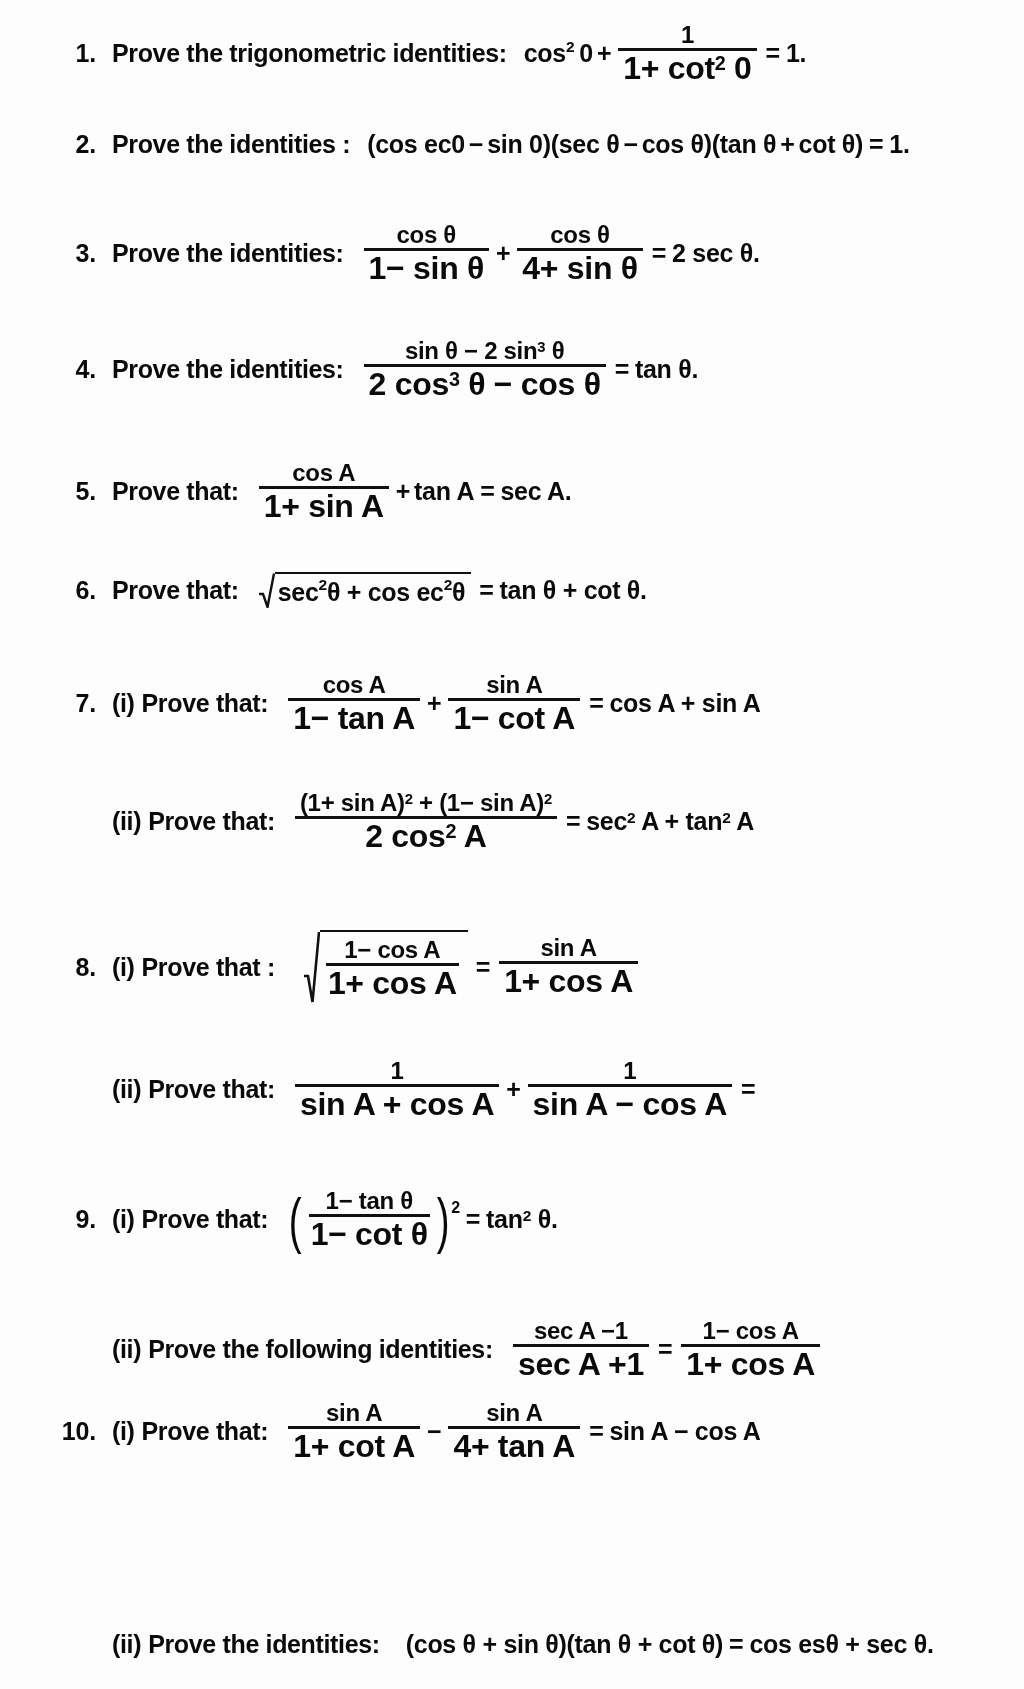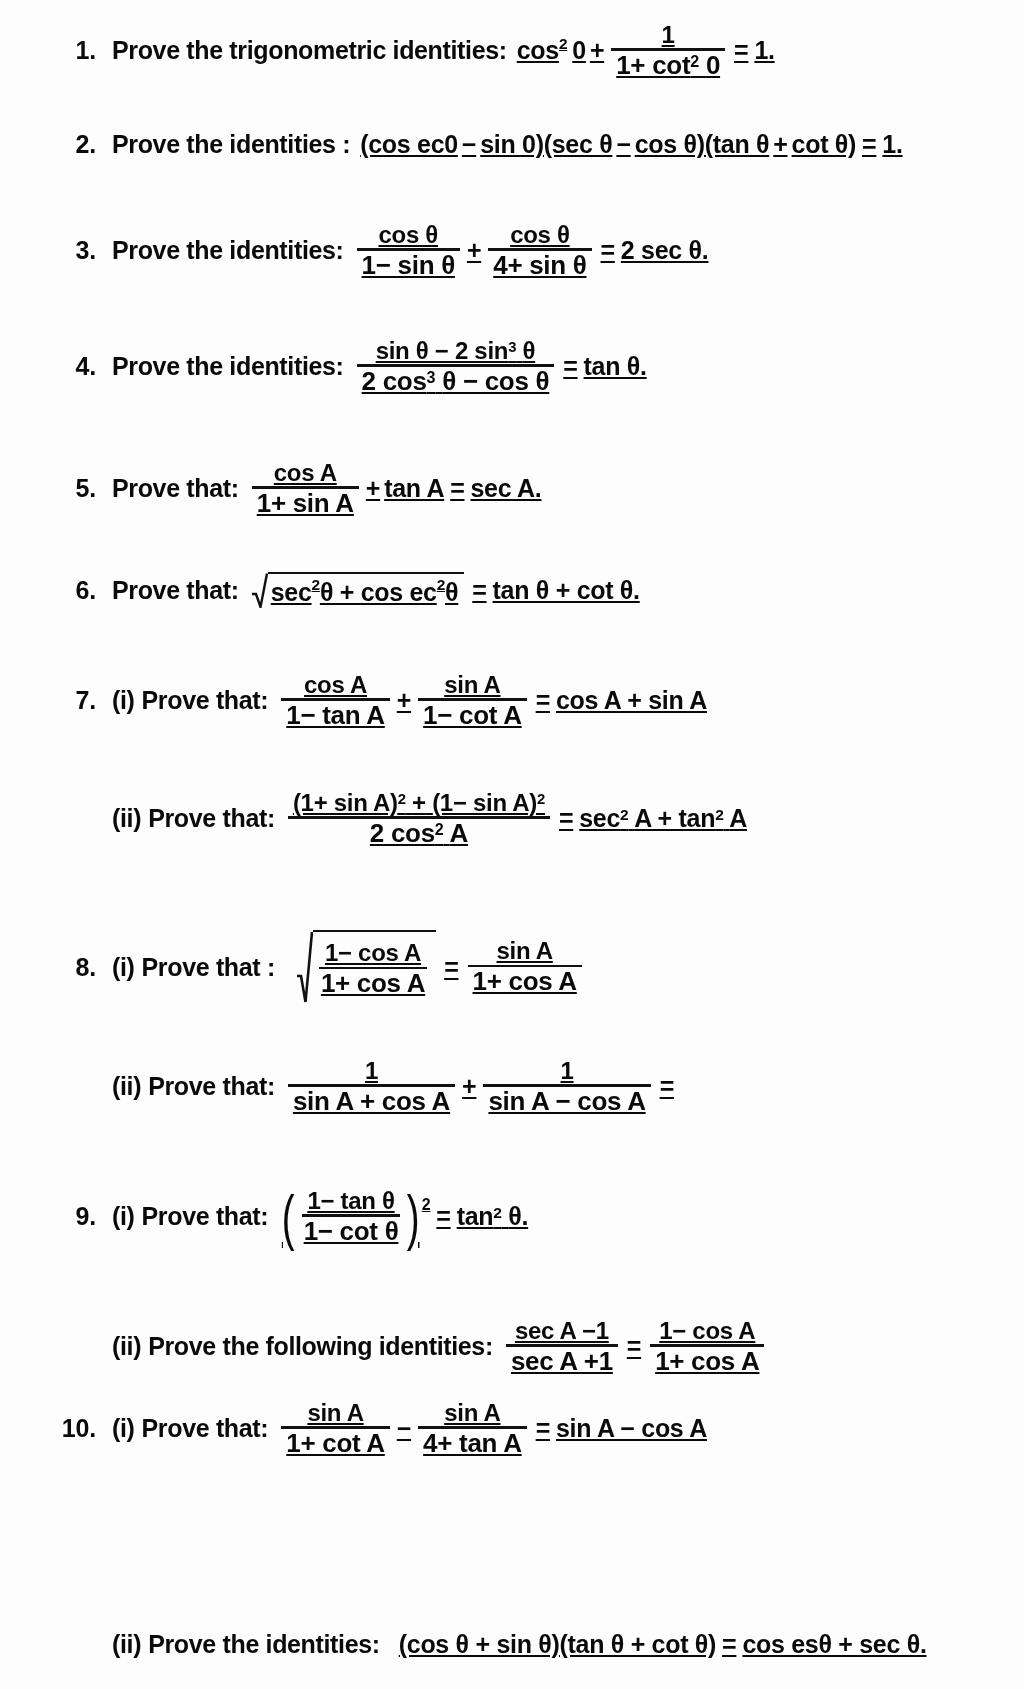--- a/index.html
+++ b/index.html
@@ -40,29 +40,28 @@
   .body{
     flex:1 1 auto;
     display:flex;
     align-items:center;
     flex-wrap:nowrap;
     font-weight:bold;
     font-size:25px;
     letter-spacing:-0.35px;
     white-space:nowrap;
   }
-  .lead{ margin-right:10px; }
+  .lead{ margin-right:17px; }
   .sublabel{ margin-right:7px; }
   .expr{
     display:inline-flex;
     align-items:center;
     font-size:25px;
     font-weight:bold;
     letter-spacing:-0.3px;
-    text-decoration:underline;
   }
   .expr .tok{ display:inline-block; }
   .op{ margin:0 4px; }
   .opeq{ margin:0 6px; }
   
   .frac{
     display:inline-flex;
     flex-direction:column;
     align-items:center;
     vertical-align:middle;
@@ -74,21 +73,21 @@
     font-size:24px;
   }
   .frac .bar{
     display:block;
     width:100%;
     height:2.6px;
     background:#111;
   }
   .frac .bot{
     padding:1px 5px 0 5px;
-    font-size:26px;
+    font-size:32px;
   }
   .frac.tight .top,.frac.tight .bot{padding-left:2px;padding-right:2px;}
   
   .sqrt{
     display:inline-flex;
     align-items:stretch;
     margin:0 2px;
   }
   .sqrt .radsym{
     display:flex;

